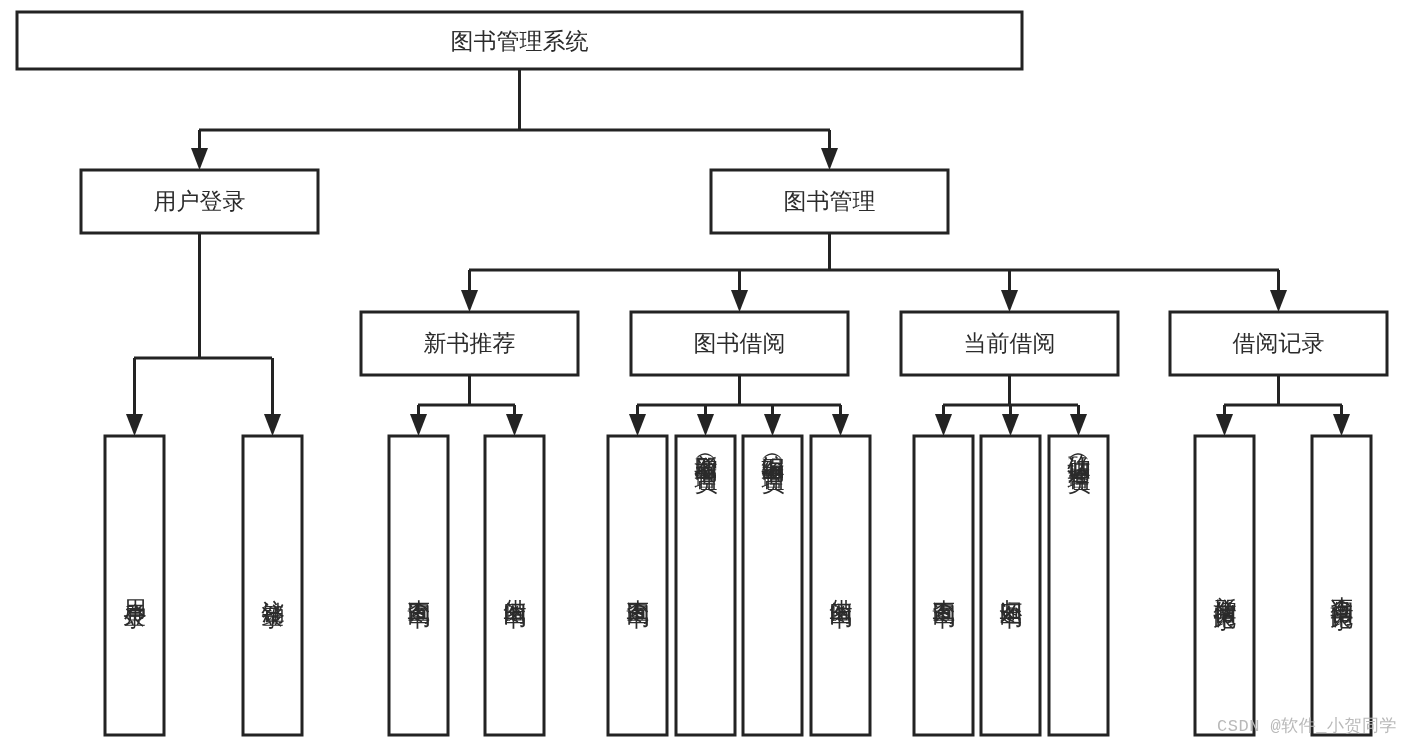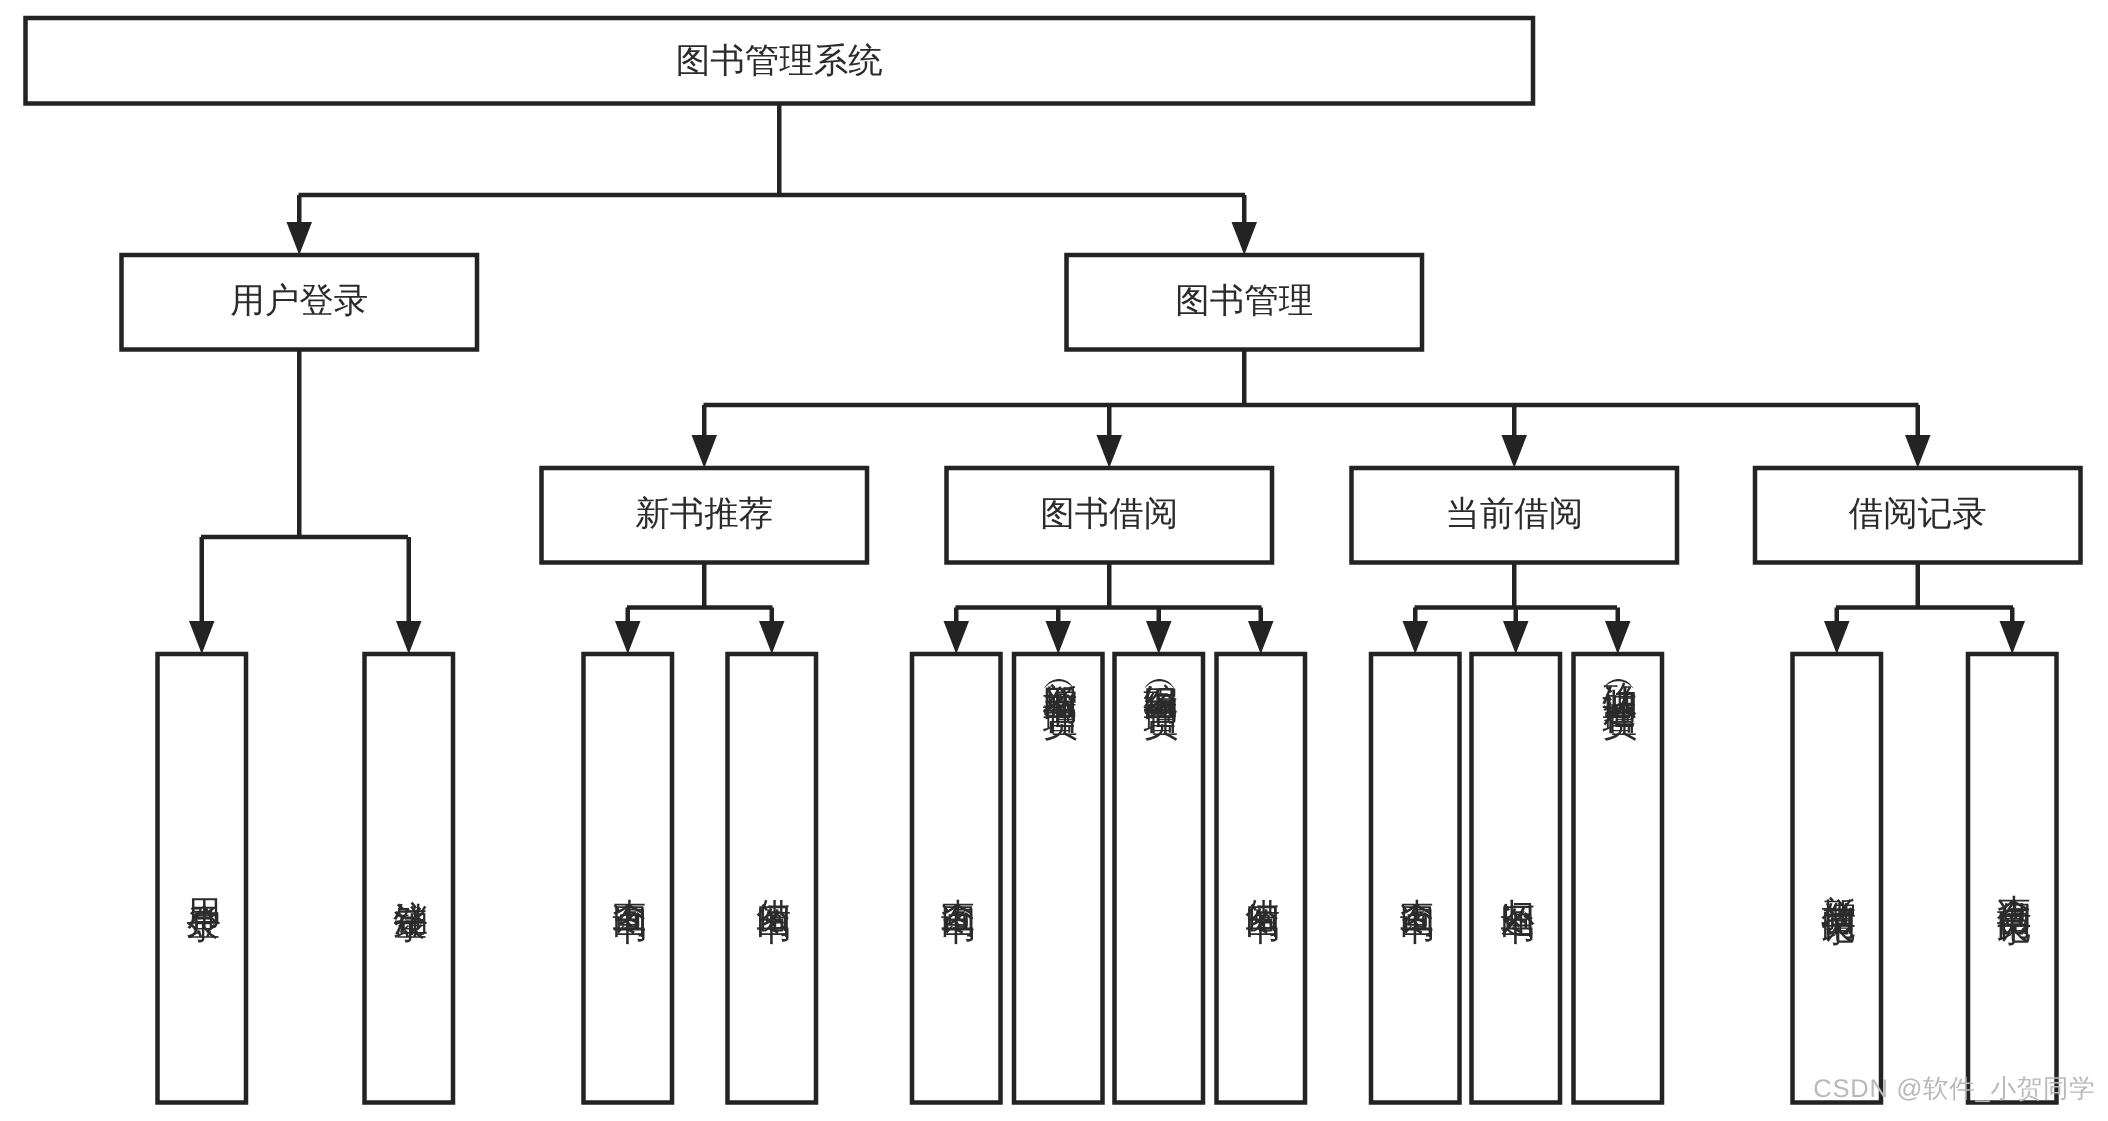--- a/index.html
+++ b/index.html
@@ -65,21 +65,21 @@
     line-height: 1.12;
     letter-spacing: 2.5px;
     color: #2b2b2b;
     white-space: nowrap;
     text-align: center;
   }
   .watermark {
     position: absolute;
     right: 8px;
     bottom: 4px;
-    font-family: Liberation Sans, sans-serif;
+    font-family: Liberation Mono, monospace;
     font-size: 17px;
     color: #b9b9b9;
     white-space: nowrap;
     letter-spacing: 0.5px;
   }
 </style>
 </head>
 <body>
 
 <div id="diagram-root">

